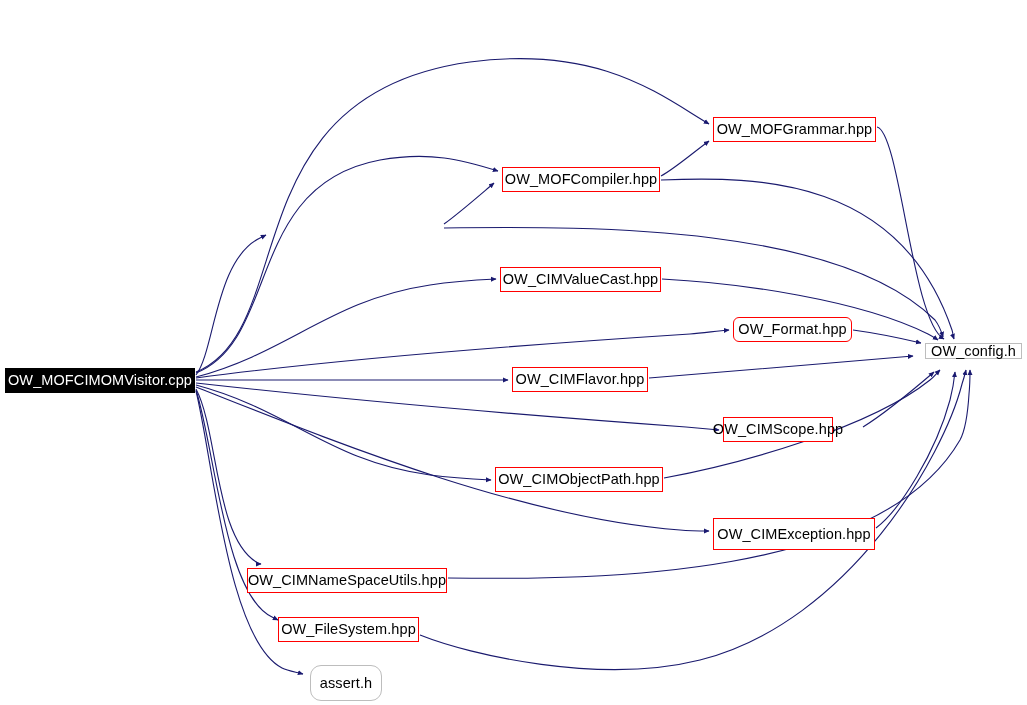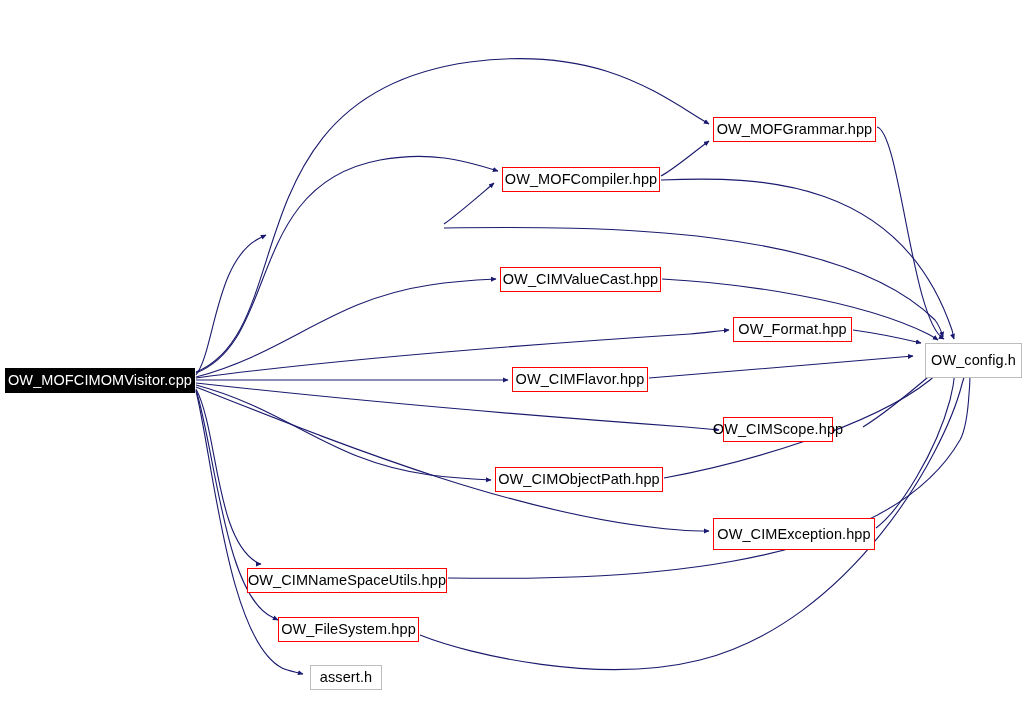--- a/index.html
+++ b/index.html
@@ -112,42 +112,42 @@
       </div>
       <div class="graph-node node-project" style="left: 713px; top: 117px; width: 163px; height: 25px;">
         <span class="node-label">OW_MOFGrammar.hpp</span>
       </div>
       <div class="graph-node node-project" style="left: 502px; top: 167px; width: 158px; height: 25px;">
         <span class="node-label">OW_MOFCompiler.hpp</span>
       </div>
       <div class="graph-node node-project" style="left: 500px; top: 267px; width: 161px; height: 25px; align-items: center;">
         <span class="node-label">OW_CIMValueCast.hpp</span>
       </div>
-      <div class="graph-node node-project" style="left: 733px; top: 317px; width: 119px; height: 25px;">
+      <div class="graph-node node-project" style="left: 733px; top: 317px; width: 119px; height: 25px; border-radius: 6px;">
         <span class="node-label">OW_Format.hpp</span>
       </div>
-      <div class="graph-node node-external" style="left: 925px; top: 343px; width: 97px; height: 35px;">
+      <div class="graph-node node-external" style="left: 925px; top: 343px; width: 97px; height: 16px;">
         <span class="node-label">OW_config.h</span>
       </div>
       <div class="graph-node node-project" style="left: 512px; top: 367px; width: 136px; height: 25px;">
         <span class="node-label">OW_CIMFlavor.hpp</span>
       </div>
       <div class="graph-node node-project" style="left: 723px; top: 417px; width: 110px; height: 25px;">
         <span class="node-label">OW_CIMScope.hpp</span>
       </div>
       <div class="graph-node node-project" style="left: 495px; top: 467px; width: 168px; height: 25px;">
         <span class="node-label">OW_CIMObjectPath.hpp</span>
       </div>
       <div class="graph-node node-project" style="left: 713px; top: 518px; width: 162px; height: 32px;">
         <span class="node-label">OW_CIMException.hpp</span>
       </div>
       <div class="graph-node node-project" style="left: 247px; top: 568px; width: 200px; height: 25px;">
         <span class="node-label">OW_CIMNameSpaceUtils.hpp</span>
       </div>
       <div class="graph-node node-project" style="left: 278px; top: 617px; width: 141px; height: 25px;">
         <span class="node-label">OW_FileSystem.hpp</span>
       </div>
-      <div class="graph-node node-external" style="left: 310px; top: 665px; width: 72px; height: 25px;">
+      <div class="graph-node node-external" style="left: 310px; top: 665px; width: 72px; height: 36px; border-radius: 11px;">
         <span class="node-label">assert.h</span>
       </div>
     </div>
 
 </div>
 
 </body></html>

